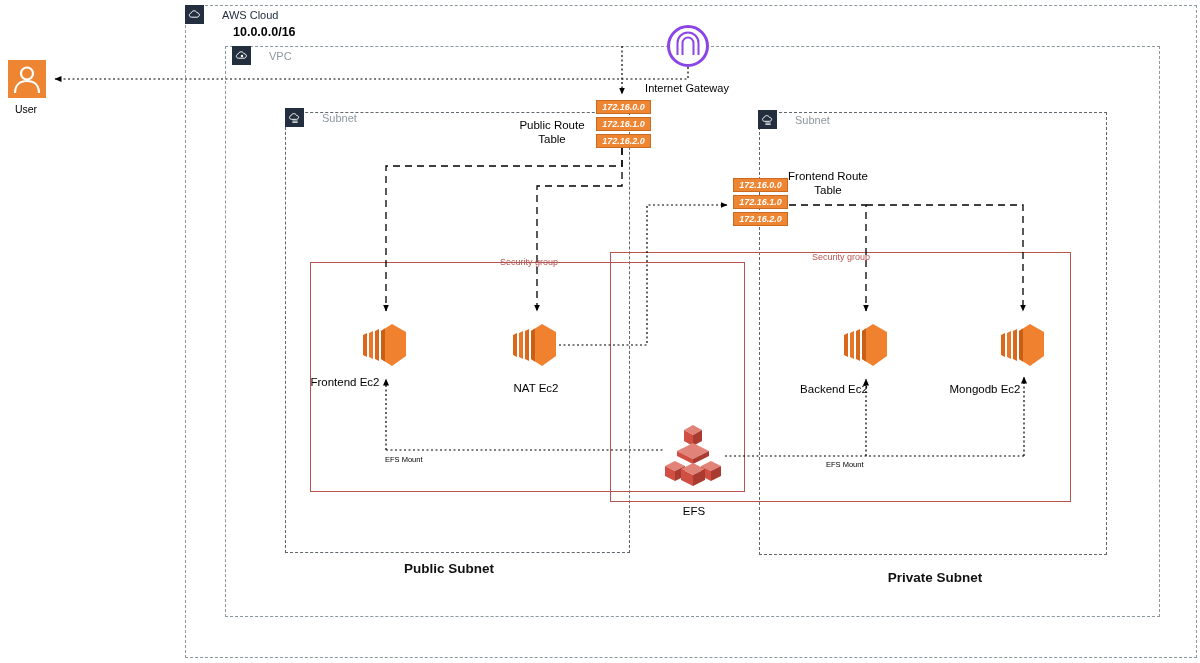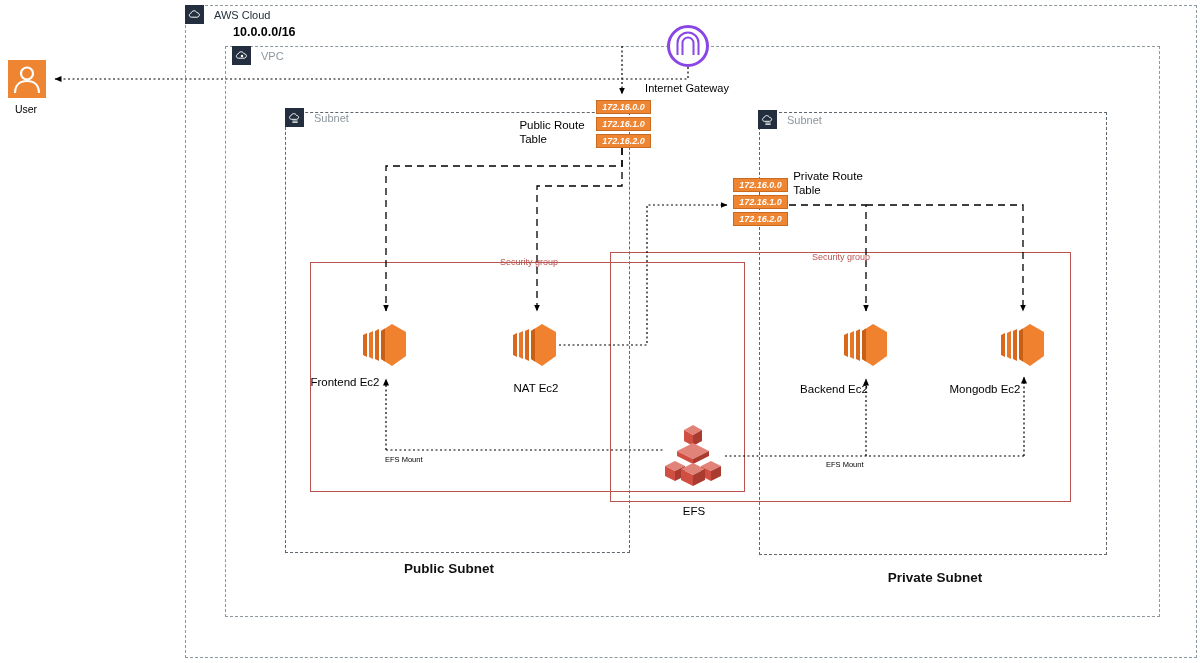--- a/index.html
+++ b/index.html
@@ -3,24 +3,24 @@
 <meta charset="utf-8">
 <style>
   html,body{margin:0;padding:0;background:#ffffff;}
   .stage{position:relative;width:1200px;height:663px;background:#ffffff;
          font-family:"Liberation Sans",sans-serif;overflow:hidden;}
   .box{position:absolute;box-sizing:border-box;}
   .b-aws{border:1px dashed #8d979e;}
   .b-vpc{border:1px dashed #8d979e;}
   .b-subnet{border:1px dashed #5f676d;}
   .b-sg{border:1px solid #b85450;}
-  .hdr{position:absolute;display:flex;align-items:center;gap:10px;}
+  .hdr{position:absolute;display:flex;align-items:center;gap:18px;}
   .sq{width:19px;height:19px;background:#232f3e;display:flex;align-items:center;justify-content:center;flex:none;}
   .lbl{position:absolute;white-space:nowrap;color:#000;}
-  .ctr{transform:translateX(-50%);text-align:left;}
+  .ctr{transform:translateX(-50%);text-align:center;}
   .gray{color:#8d979e;}
   .rt-stack{position:absolute;z-index:5;}
   .rt-box{width:55px;height:14px;background:#ee8533;border:1px solid #c96a20;box-sizing:border-box;
           color:#fff;font-weight:bold;font-size:9px;line-height:12px;text-align:center;margin-bottom:3px;
           font-family:"Liberation Sans",sans-serif;font-style:italic;}
   .node{position:absolute;z-index:4;}
   svg.wires{position:absolute;left:0;top:0;z-index:2;}
   .sg-label{font-size:9px;color:#b85450;z-index:3;}
   .title{font-weight:bold;font-size:13.5px;color:#111;}
 </style>
@@ -131,21 +131,21 @@
     <span>Public Route</span><br>
     <span>Table</span>
   </div>
   <div class="rt-stack" style="left:596px;top:100px;">
     <div class="rt-box">172.16.0.0</div>
     <div class="rt-box">172.16.1.0</div>
     <div class="rt-box">172.16.2.0</div>
   </div>
 
   <div class="lbl ctr" style="left:828px;top:169px;font-size:11.5px;line-height:14px;">
-    <span>Private Route</span><br>
+    <span>Frontend Route</span><br>
     <span>Table</span>
   </div>
   <div class="rt-stack" style="left:733px;top:178px;">
     <div class="rt-box">172.16.0.0</div>
     <div class="rt-box">172.16.1.0</div>
     <div class="rt-box">172.16.2.0</div>
   </div>
 
   <div class="node" style="left:361px;top:320px;">
     <svg width="48" height="48" viewBox="0 0 48 48">

